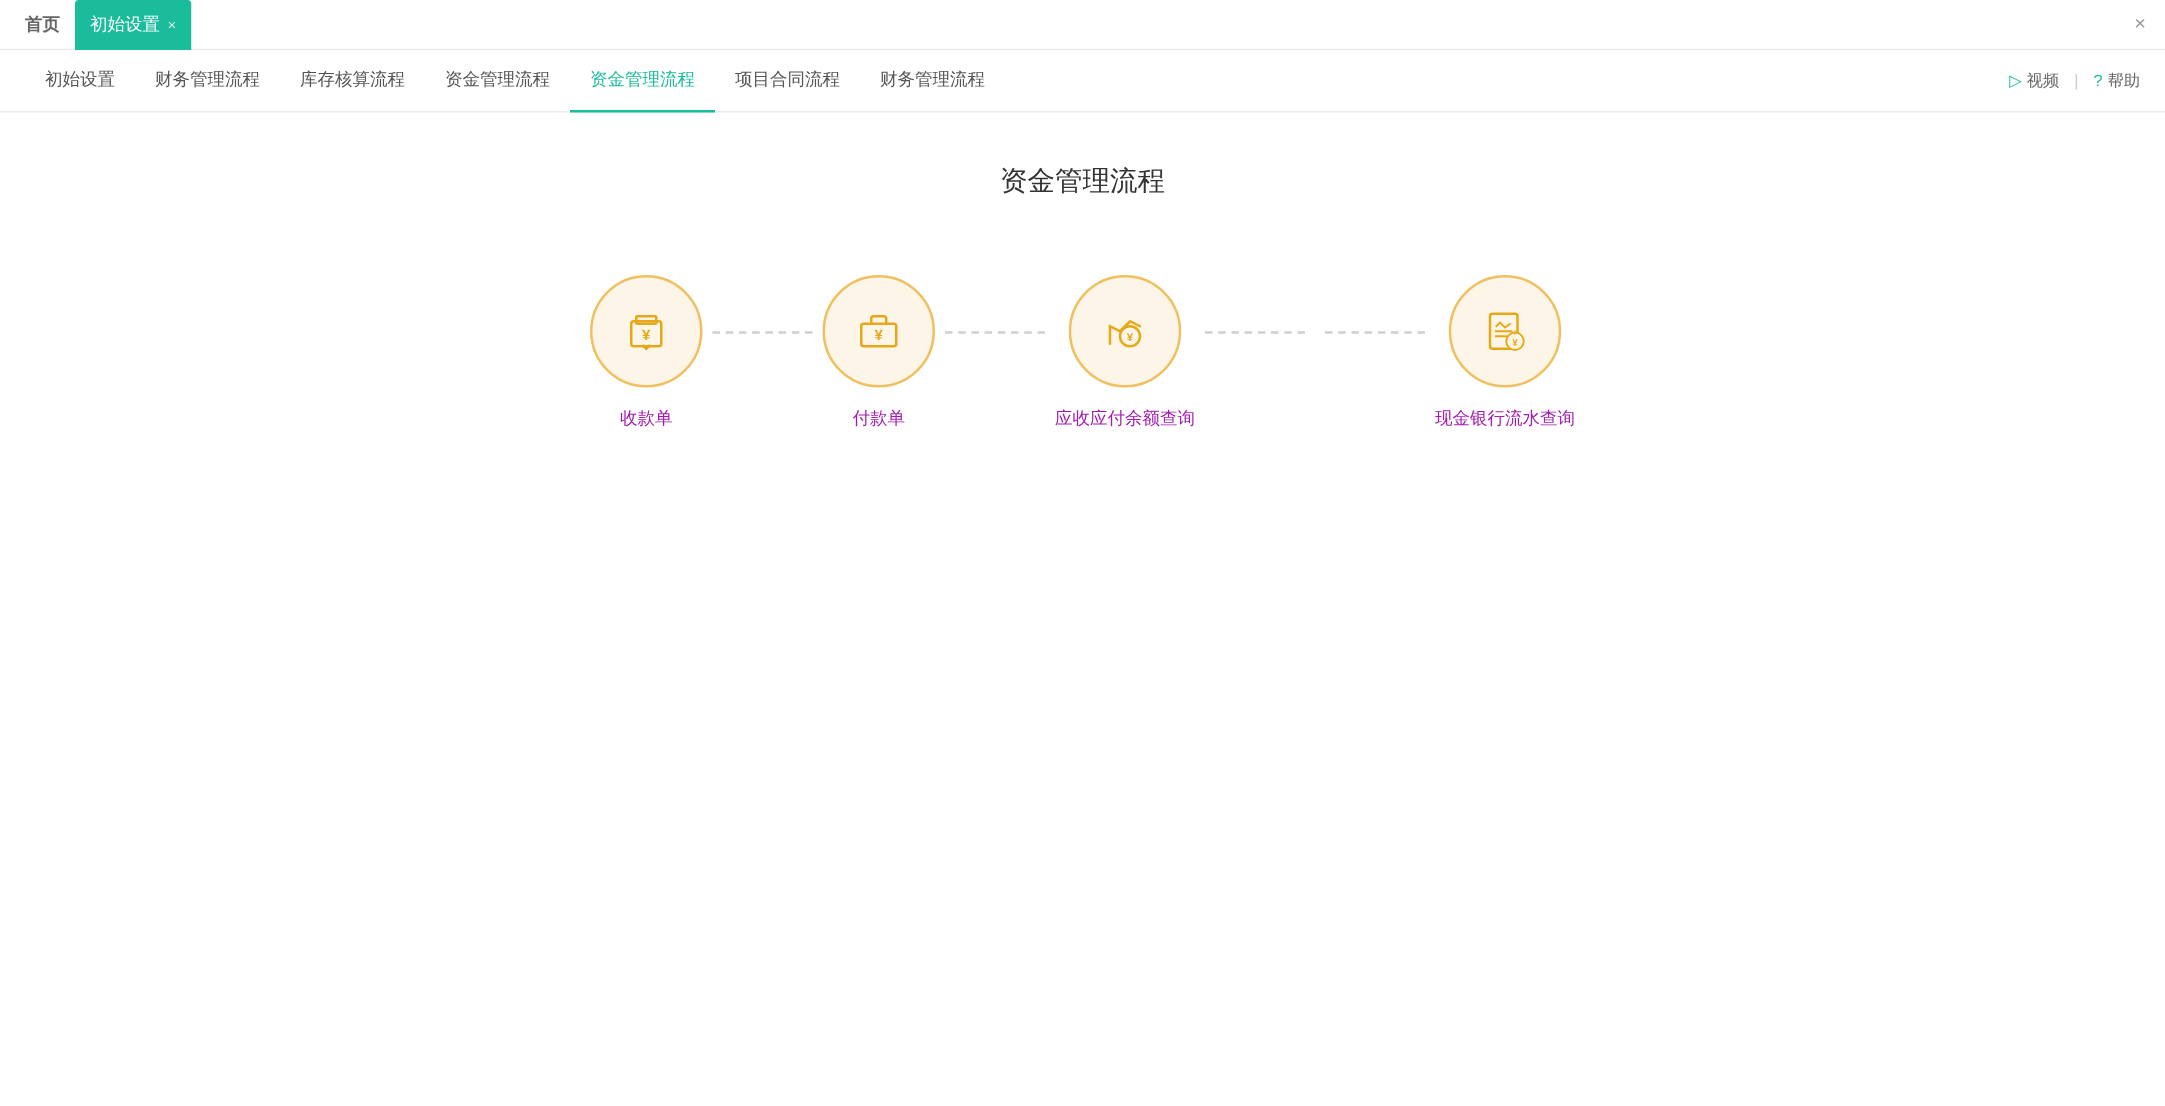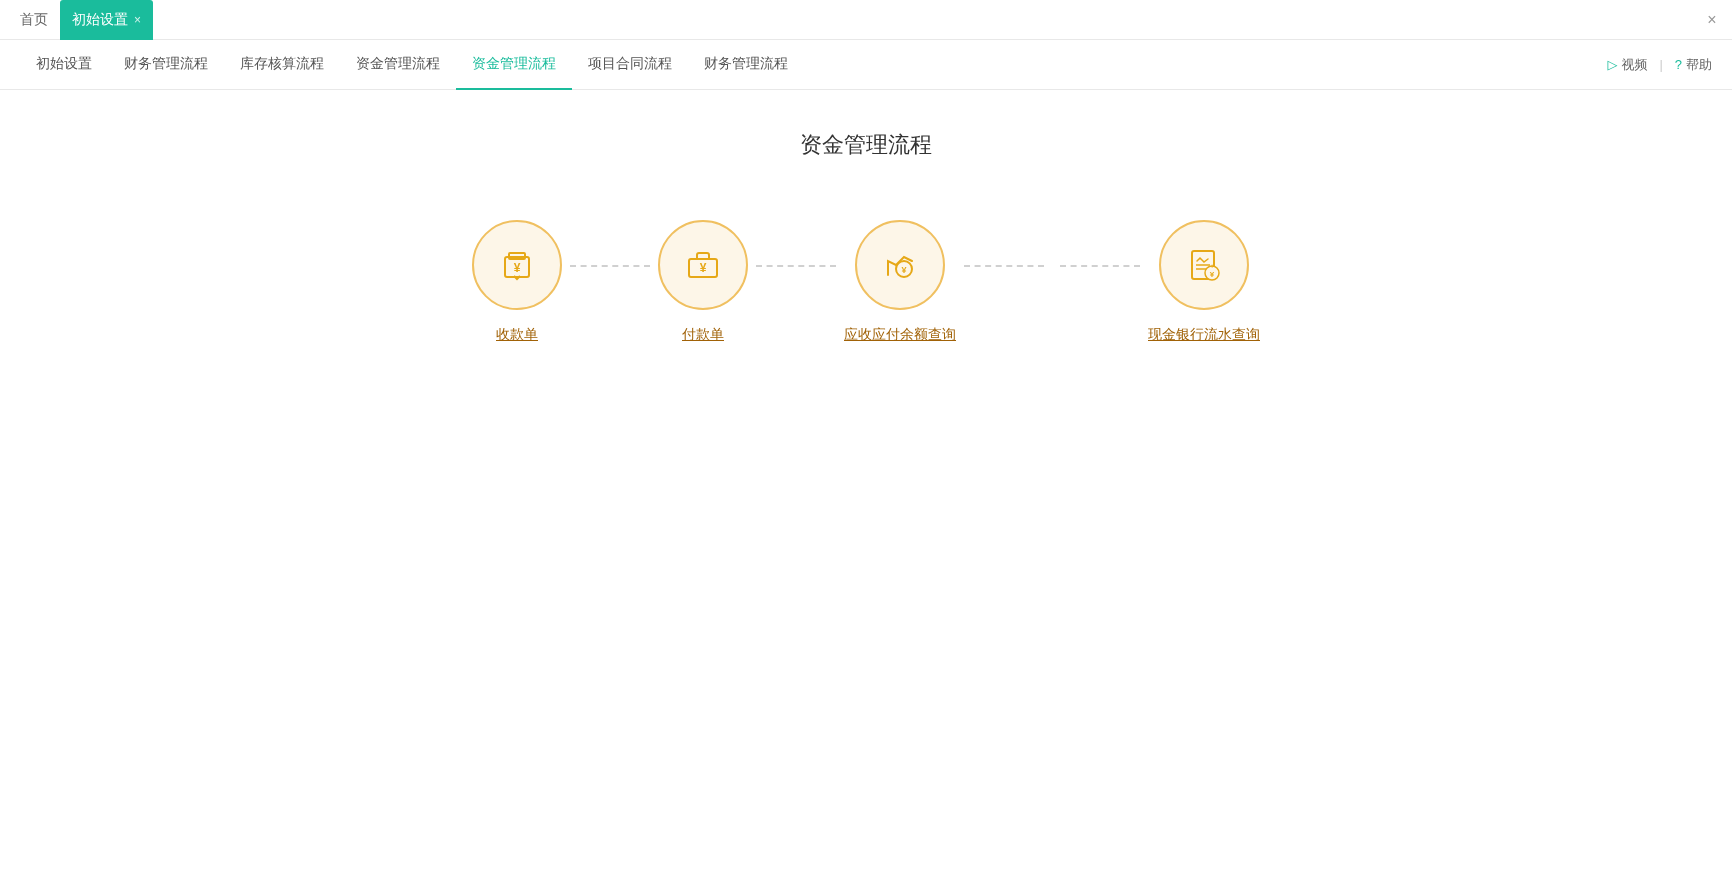--- a/index.html
+++ b/index.html
@@ -15,20 +15,21 @@
       padding: 0 8px;
     }
     .home-tab {
       padding: 0 12px;
       height: 40px;
       display: flex;
       align-items: center;
       color: #666;
       font-size: 14px;
       cursor: pointer;
+      font-weight: bold;
     }
     .active-tab {
       background: #1abc9c;
       color: #fff;
       border-radius: 3px 3px 0 0;
       padding: 0 12px;
       height: 40px;
       display: flex;
       align-items: center;
       font-size: 14px;
@@ -139,22 +140,21 @@
       display: flex;
       align-items: center;
       justify-content: center;
     }
     .flow-icon-circle svg {
       width: 44px;
       height: 44px;
     }
     .flow-label {
       font-size: 14px;
-      color: #a16207;
-      text-decoration: underline;
+      color: #a21caf;
     }
     .flow-connector {
       display: flex;
       align-items: center;
       padding-bottom: 32px;
       margin: 0 8px;
     }
     .dotted-line {
       width: 80px;
       border-top: 2px dashed #d0d0d0;

